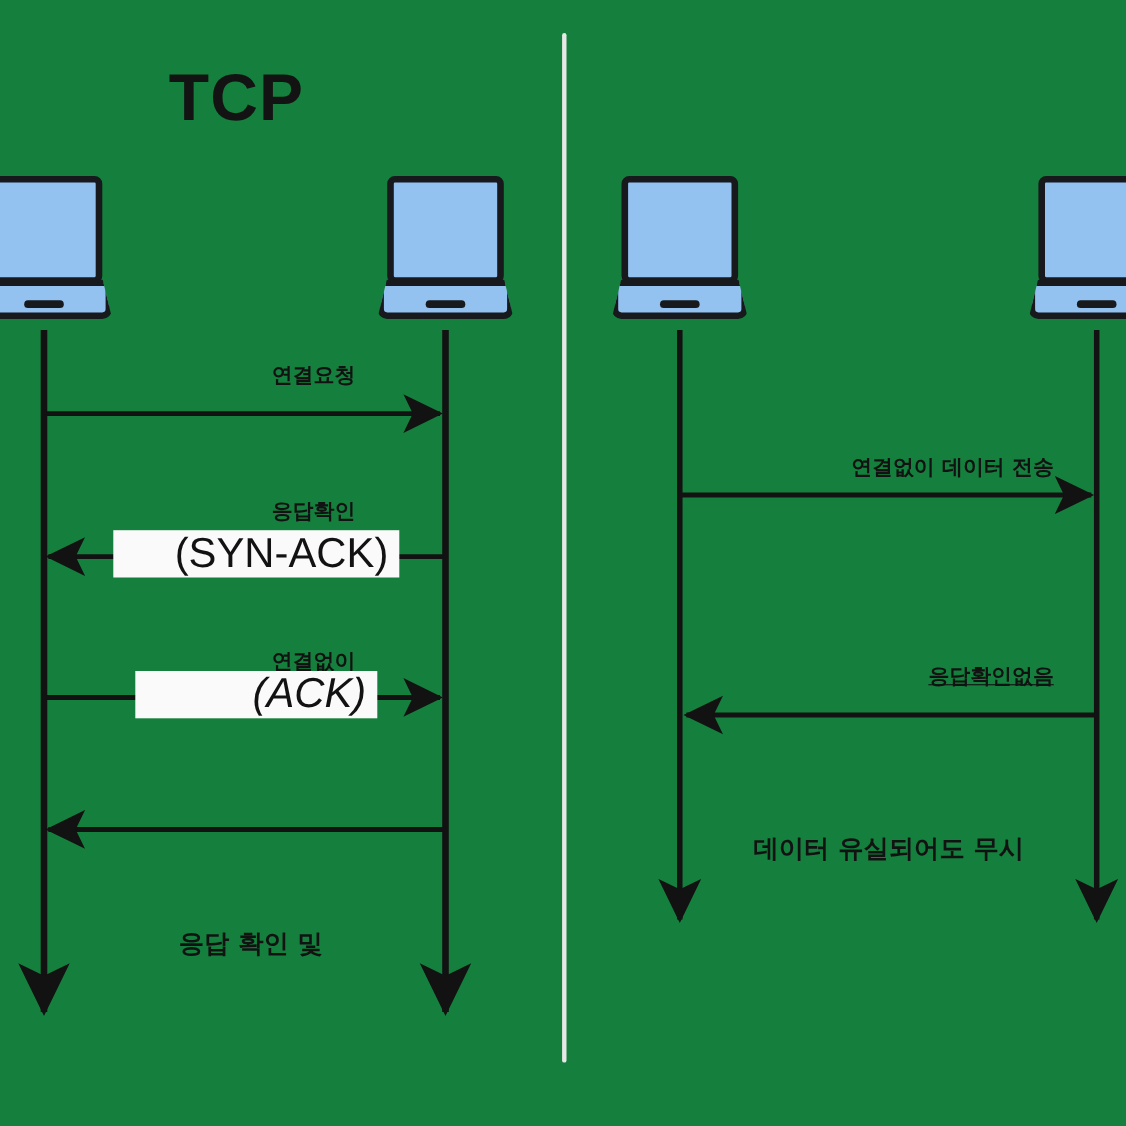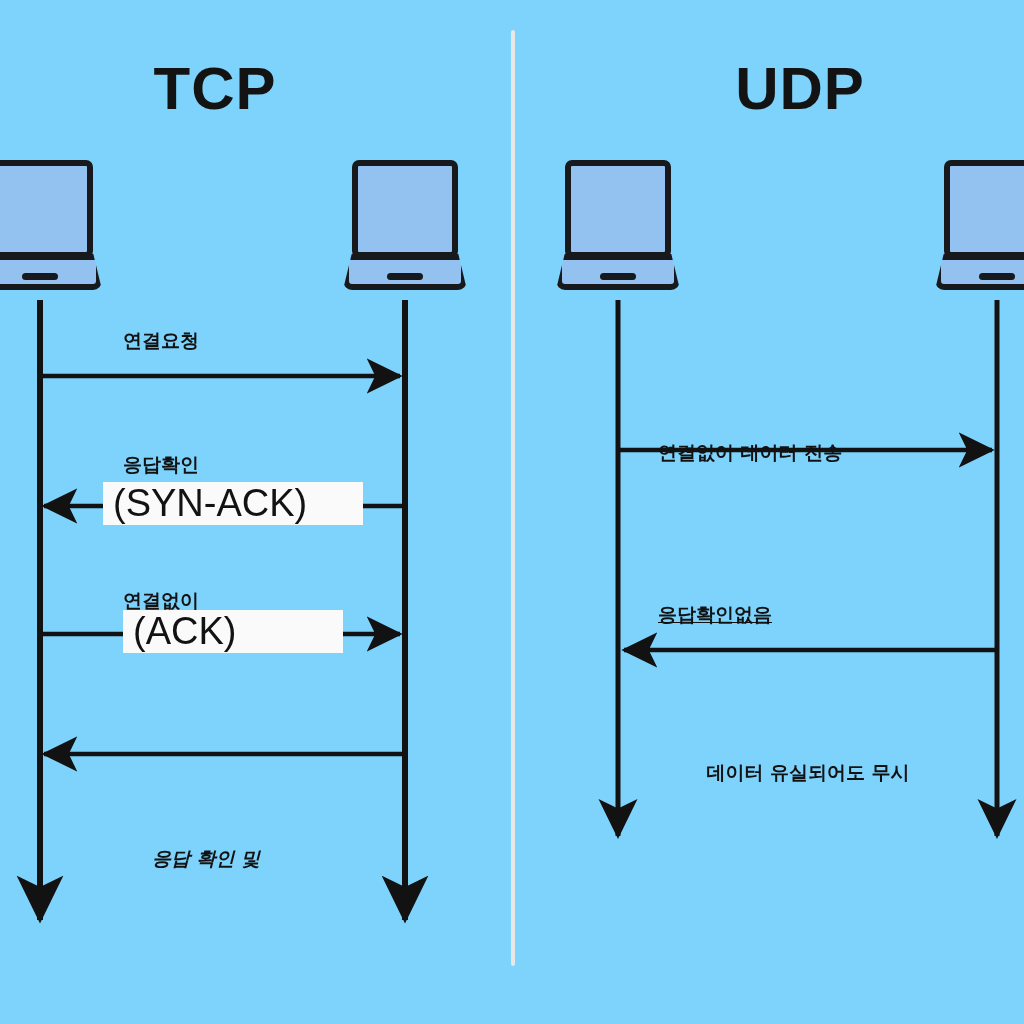--- a/index.html
+++ b/index.html
@@ -4,21 +4,21 @@
 <style>
   html, body {
     margin: 0;
     padding: 0;
     background: #ffffff;
   }
   #canvas {
     position: relative;
     width: 1024px;
     height: 1024px;
-    background: #7dd3fc;
+    background: #15803d;
     overflow: hidden;
     font-family: "DejaVu Sans", "Liberation Sans", sans-serif;
   }
 
   
   .panel-title {
     position: absolute;
     top: 54px;
     width: 300px;
     text-align: center;
@@ -86,56 +86,55 @@
     position: absolute;
     left: 0;
     top: 0;
     width: 1024px;
     height: 1024px;
   }
 
   
   .msg-label {
     position: absolute;
-    text-align: left;
+    text-align: right;
     color: #121212;
     font-weight: 700;
     white-space: nowrap;
     font-family: "DejaVu Sans", "Liberation Sans", sans-serif;
   }
   .msg-ko {
     font-size: 19px;
     font-weight: 700;
   }
   .msg-code {
     font-size: 38px;
     font-weight: 400;
     background: #fafafa;
     padding: 0 10px;
     font-family: "Liberation Sans", "DejaVu Sans", sans-serif;
   }
   .note {
     position: absolute;
     text-align: center;
-    font-size: 19px;
+    font-size: 23px;
     font-weight: 700;
     color: #121212;
     line-height: 40px;
     white-space: nowrap;
   }
 </style>
 </head>
 <body>
 
 <div id="canvas">
 
   <div id="divider"></div>
 
   <div class="panel-title" id="title-tcp">TCP</div>
-  <div class="panel-title" id="title-udp">UDP</div>
 
   <div class="laptop" style="left:-22px; top:160px;">
     <div class="screen"></div>
     <div class="base"></div>
     <div class="trackpad"></div>
   </div>
 
   <div class="laptop" style="left:343px; top:160px;">
     <div class="screen"></div>
     <div class="base"></div>
@@ -182,28 +181,28 @@
 
     <line x1="995" y1="650" x2="624" y2="650" stroke="#121212" stroke-width="4.5" marker-end="url(#ah)"></line>
   </svg>
 
   <div class="msg-label msg-ko" style="left:123px; top:328px; width:200px;">연결요청</div>
 
   <div class="msg-label msg-ko" style="left:123px; top:452px; width:200px;">응답확인</div>
   <div class="msg-label msg-code" style="left:103px; top:482px; width:240px;">(SYN-ACK)</div>
 
   <div class="msg-label msg-ko" style="left:123px; top:588px; width:200px;">연결없이</div>
-  <div class="msg-label msg-code" style="left:123px; top:610px; width:200px;">(ACK)</div>
-
-
-  <div class="note" style="left:106px; top:838px; width:200px;font-style:italic;">
+  <div class="msg-label msg-code" style="left:123px; top:610px; width:200px;font-style:italic;">(ACK)</div>
+
+
+  <div class="note" style="left:128px; top:838px; width:200px;">
     <div>응답 확인 및</div>
   </div>
 
-  <div class="msg-label msg-ko" style="left:658px; top:412px; width:300px;margin-top:28px;">연결없이 데이터 전송</div>
+  <div class="msg-label msg-ko" style="left:658px; top:412px; width:300px;">연결없이 데이터 전송</div>
 
   <div class="msg-label msg-ko" style="left:658px; top:602px; width:300px;text-decoration:underline;">응답확인없음</div>
 
   <div class="note" style="left:658px; top:752px; width:300px;">
     <div>데이터 유실되어도 무시</div>
   </div>
 
 </div>
 
 </body></html>

